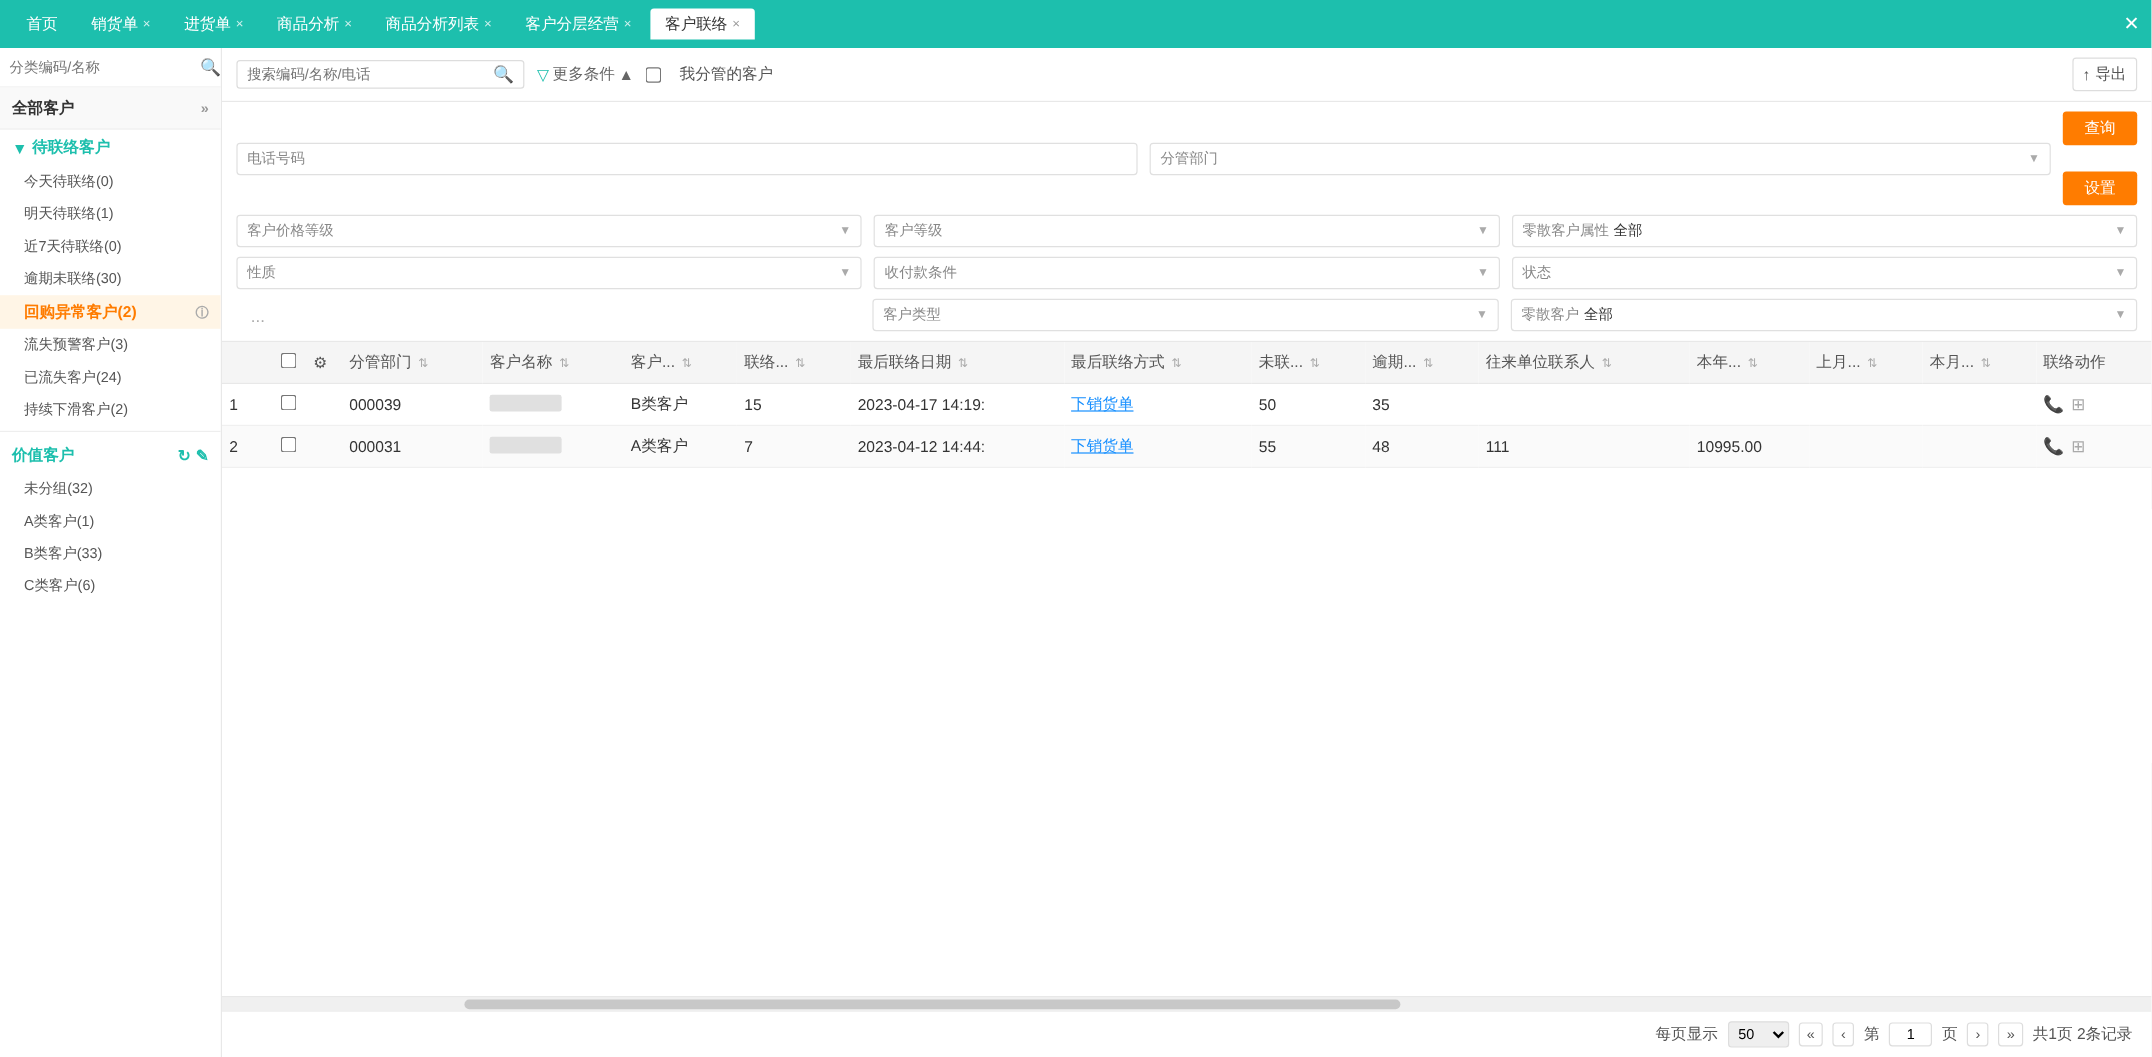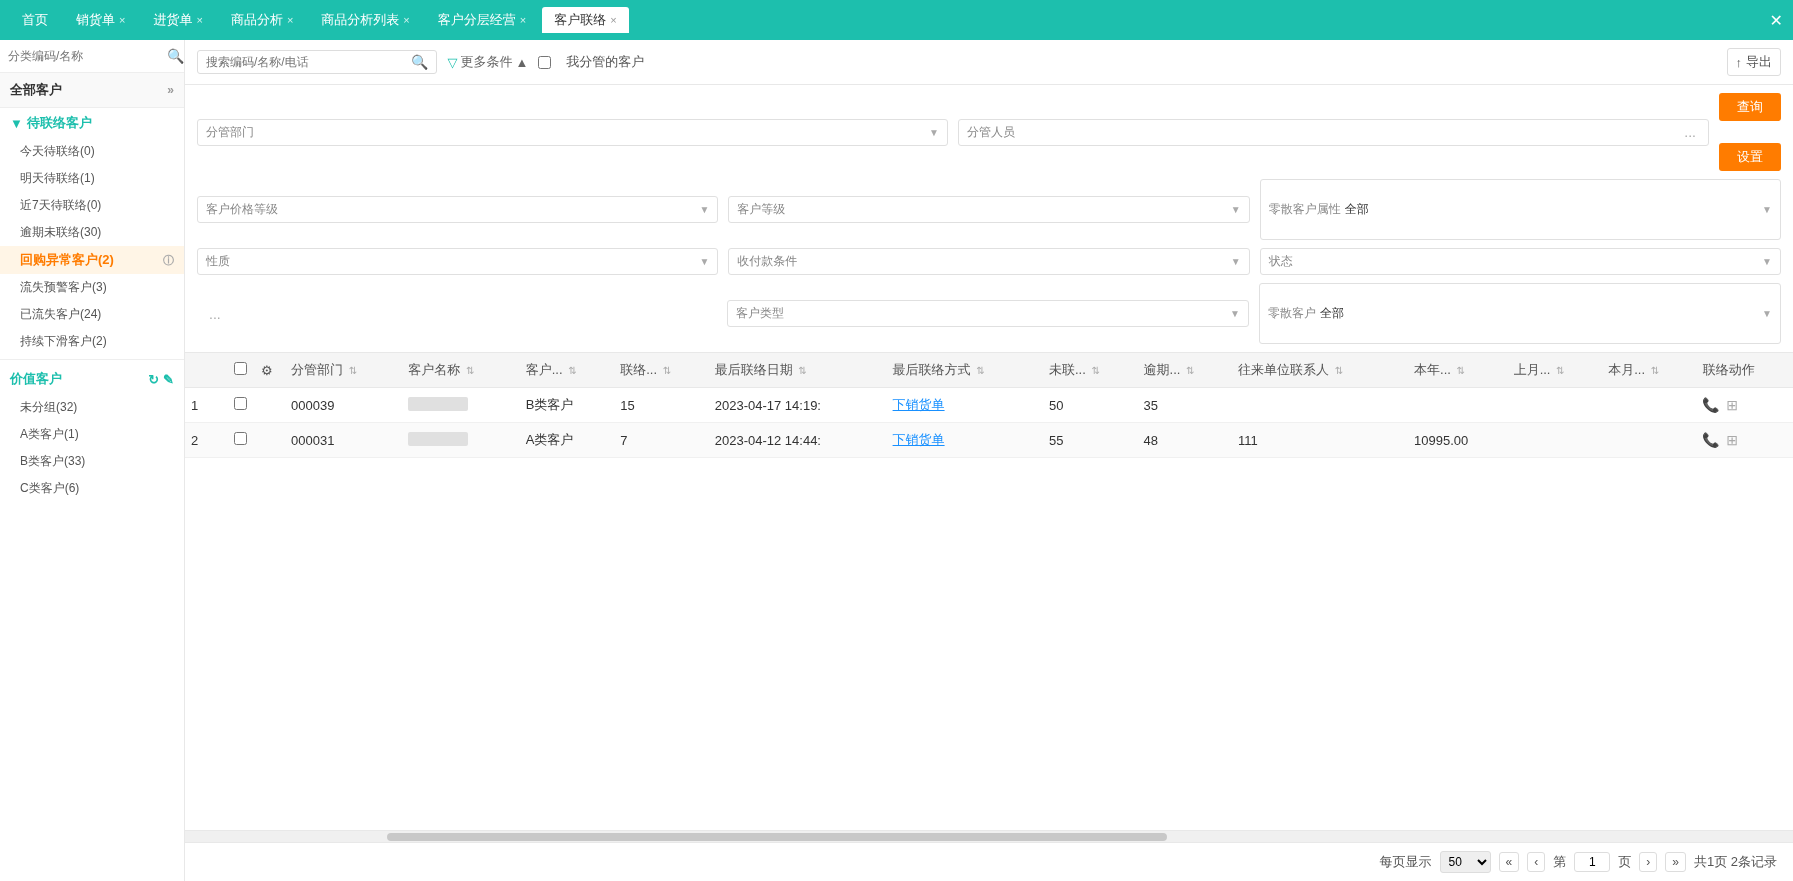--- a/index.html
+++ b/index.html
@@ -117,21 +117,21 @@
       border: 1px solid #e0e0e0; border-radius: 3px;
       padding: 4px 8px; background: #fff; cursor: pointer;
       min-width: 0;
     }
     .filter-item label { color: #888; font-size: 12px; white-space: nowrap; margin-right: 4px; }
     .filter-item .filter-value { flex: 1; font-size: 12px; color: #333; }
     .filter-item .caret { color: #aaa; font-size: 10px; margin-left: auto; }
     .filter-item-fixed {
       display: flex; align-items: center; flex: 1;
       border: 1px solid #e0e0e0; border-radius: 3px;
-      padding: 21px 8px; background: #fff;
+      padding: 4px 8px; background: #fff;
       min-width: 0;
     }
     .filter-item-fixed label { color: #888; font-size: 12px; white-space: nowrap; margin-right: 4px; }
     .filter-item-fixed .filter-value { flex: 1; font-size: 12px; color: #333; }
     .filter-item-fixed .caret { color: #aaa; font-size: 10px; margin-left: auto; }
     .btn-query {
       background: #ff7c00; color: #fff; border: none;
       padding: 5px 18px; border-radius: 3px; cursor: pointer; font-size: 13px;
     }
     .btn-setting {
@@ -305,28 +305,27 @@
       <div class="export-btn">
         <span>↑</span>
         <span>导出</span>
       </div>
     </div>
 
     <div class="filter-area">
 
       <div class="filter-row">
         <div class="filter-item">
+          <label>电话号码</label>
+          <span class="filter-value"></span>
+        </div>
+        <div class="filter-item">
           <label>分管部门</label>
           <span class="filter-value"></span>
           <span class="caret">▼</span>
-        </div>
-        <div class="filter-item">
-          <label>分管人员</label>
-          <span class="filter-value"></span>
-          <span class="more-dots">...</span>
         </div>
         <div class="btns-col">
           <button class="btn-query">查询</button>
           <button class="btn-setting">设置</button>
         </div>
       </div>
 
       <div class="filter-row">
         <div class="filter-item">
           <label>客户价格等级</label>

